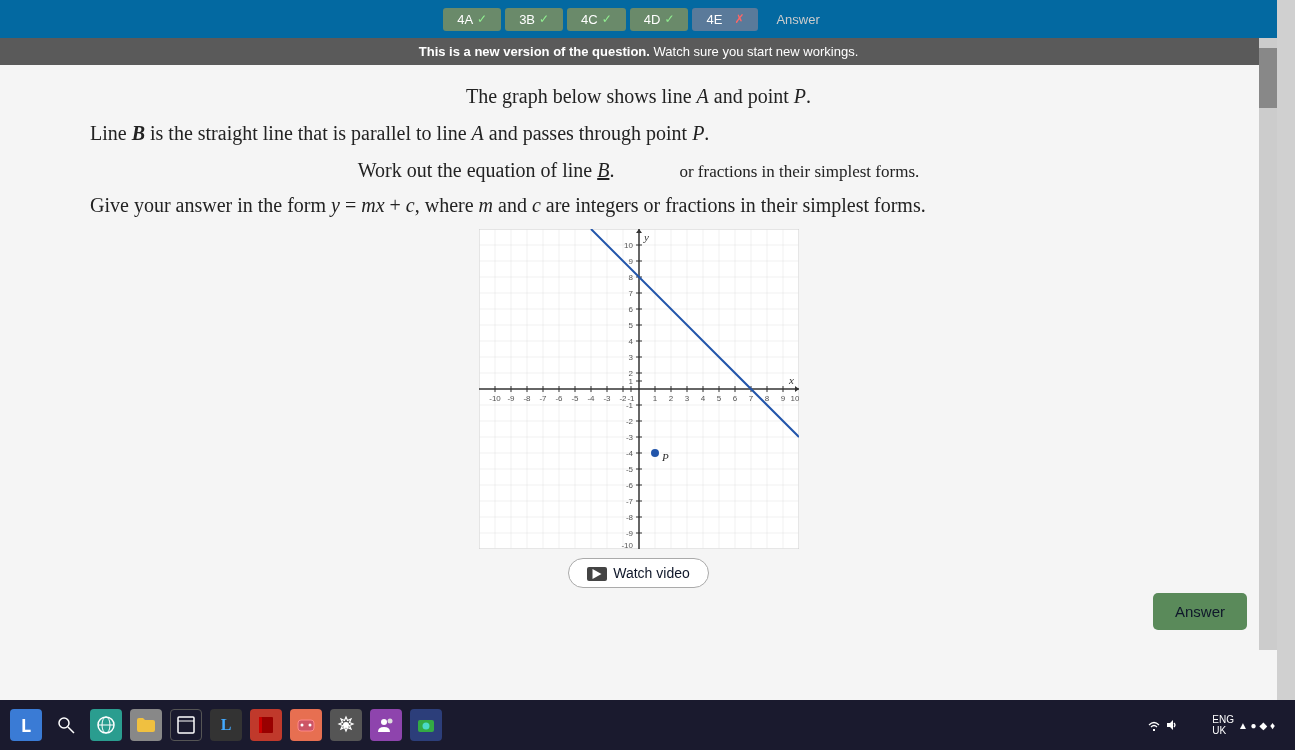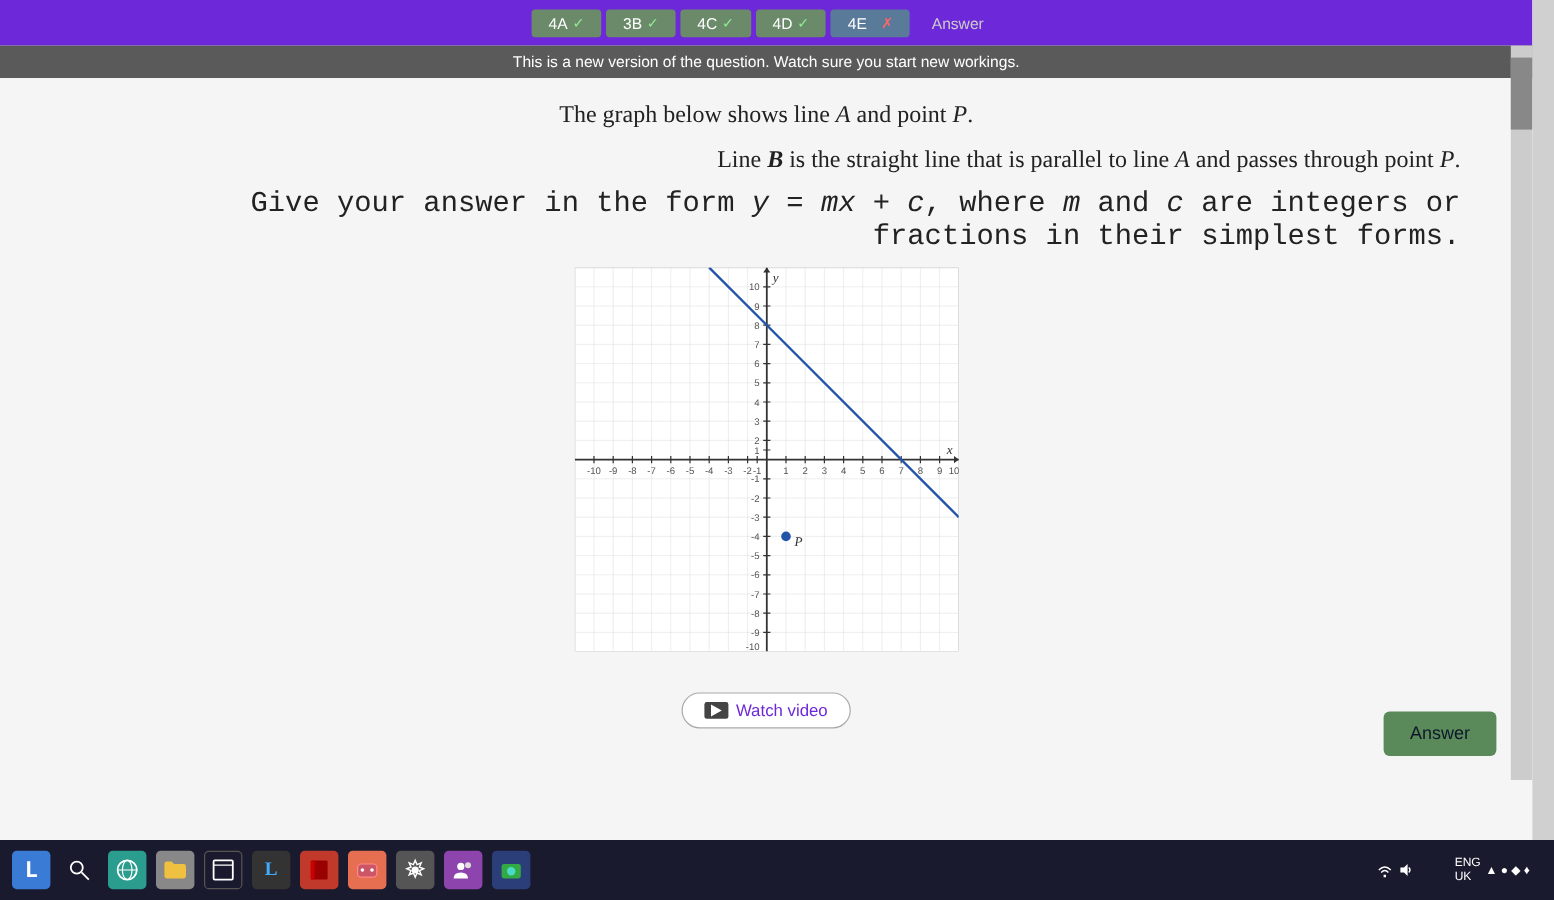--- a/index.html
+++ b/index.html
@@ -18,21 +18,21 @@
       top: 0;
       left: 0;
       right: 18px;
       bottom: 50px;
       background: #f5f5f5;
       overflow: hidden;
     }
 
     
     .top-nav {
-      background: #6d28d9;
+      background: #0369a1;
       height: 38px;
       display: flex;
       align-items: center;
       justify-content: center;
       gap: 4px;
       padding: 0 10px;
     }
 
     .nav-tab {
       background: #6a8a6a;
@@ -63,36 +63,36 @@
     
     .notice-banner {
       background: #5a5a5a;
       color: white;
       text-align: center;
       padding: 6px;
       font-size: 13px;
       font-family: Arial, sans-serif;
     }
 
-    .notice-banner strong { font-weight: normal; }
+    .notice-banner strong { font-weight: bold; }
 
     
     .question-area {
       padding: 20px 60px;
       text-align: center;
     }
 
     .question-line {
       font-size: 20px;
       margin-bottom: 12px;
       color: #222;
     }
 
     .question-line.left-align {
-      text-align: right;
+      text-align: left;
       margin-left: 30px;
     }
 
     .question-line.center {
       text-align: center;
     }
 
     
     .graph-container {
       display: flex;
@@ -101,31 +101,31 @@
       position: relative;
     }
 
     .graph-svg {
       border: none;
     }
 
     
     .watch-video-btn {
       display: inline-flex;
-      align-items: center;
+      align-items: flex-end;
       gap: 6px;
       background: white;
       border: 1.5px solid #aaa;
       border-radius: 20px;
       padding: 6px 18px;
       font-size: 14px;
       font-family: Arial, sans-serif;
       cursor: pointer;
-      margin-top: 26px;
-      color: #6d28d9;
+      margin-top: 1px;
+      color: #0f172a;
     }
 
     
     .answer-btn {
       position: absolute;
       right: 30px;
       bottom: 70px;
       background: #5a8a5a;
       color: #0f172a;
       border: none;
@@ -258,22 +258,26 @@
   <div class="question-area">
 
     <div class="question-line center">
       The graph below shows line <i>A</i> and point <i>P</i>.
     </div>
 
     <div class="question-line left-align" style="margin-top:14px;">
       Line <b><i>B</i></b> is the straight line that is parallel to line <i>A</i> and passes through point <i>P</i>.
     </div>
 
-
-    <div class="question-line left-align" style="margin-top:10px;font-size:24px;font-family:Liberation Mono, monospace;">
+    <div class="question-line center" style="margin-top:14px;">
+      Work out the equation of line <u><i>B</i></u>.
+      <span style="margin-left:60px;font-size:17px;text-align:right;display:inline-block;">or fractions in their simplest forms.</span>
+    </div>
+
+    <div class="question-line left-align" style="margin-top:10px;font-size:20px;">
       Give your answer in the form <i>y</i> = <i>mx</i> + <i>c</i>, where <i>m</i> and <i>c</i> are integers or fractions in their simplest forms.
     </div>
 
     <div class="graph-container">
       <svg class="graph-svg" width="320" height="320" viewBox="0 0 320 320">
 
         <rect x="0" y="0" width="320" height="320" fill="white" stroke="#ccc" stroke-width="1"></rect>
 
         <g stroke="#e0e0e0" stroke-width="0.5">
           <line x1="16" y1="0" x2="16" y2="320"></line>

